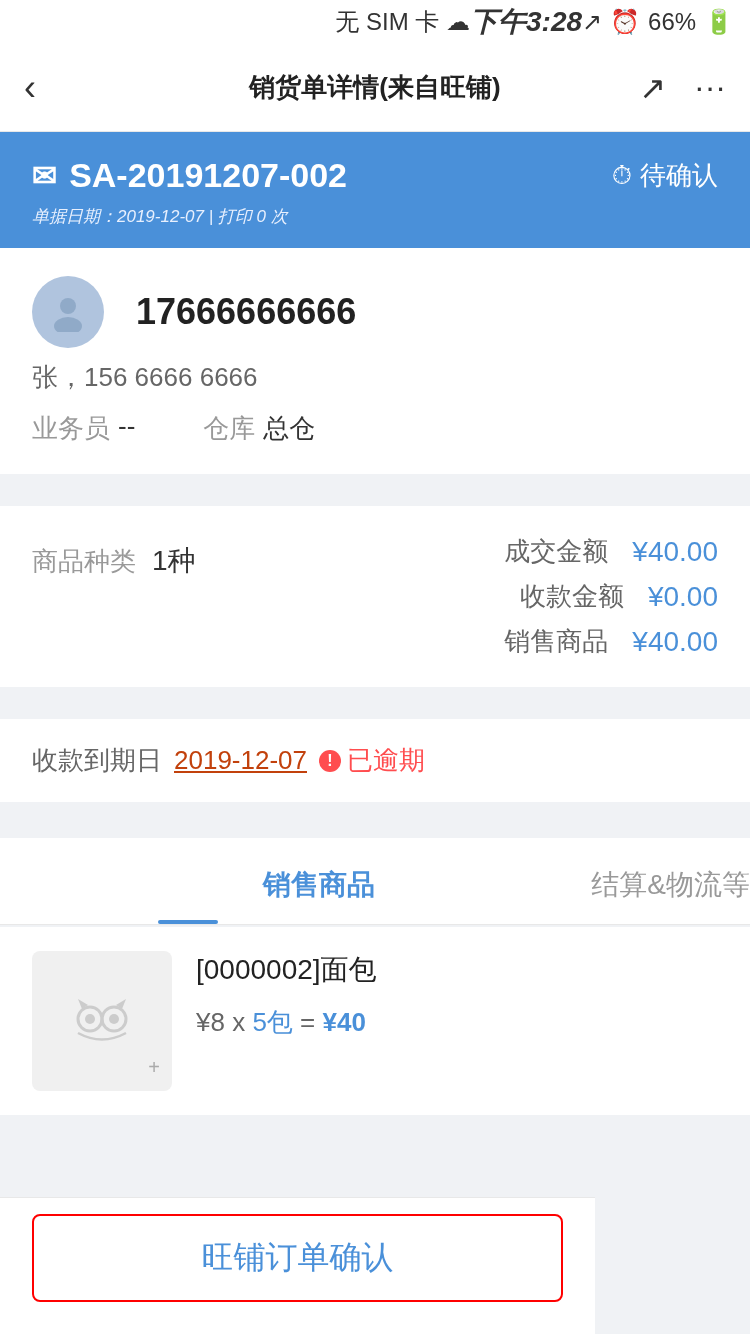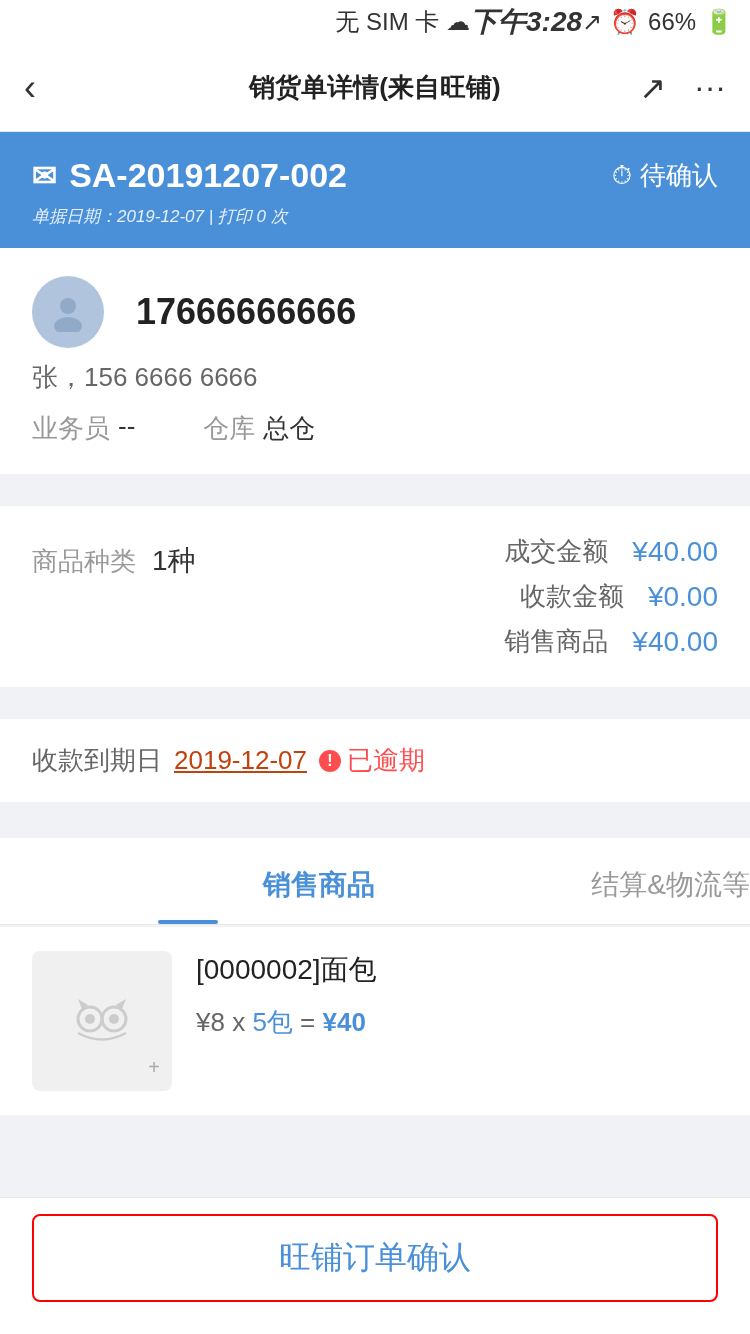--- a/index.html
+++ b/index.html
@@ -300,21 +300,21 @@
     .empty-area {
       min-height: 240px;
       background: #f0f2f5;
     }
 
     
     .bottom-bar {
       position: fixed;
       bottom: 0;
       left: 0;
-      width: 750px;
+      width: 595px;
       background: #fff;
       padding: 16px 32px 32px;
       border-top: 1px solid #e8e8e8;
     }
     .confirm-btn {
       width: 100%;
       height: 88px;
       border: 2px solid #ff0000;
       border-radius: 8px;
       background: #fff;

